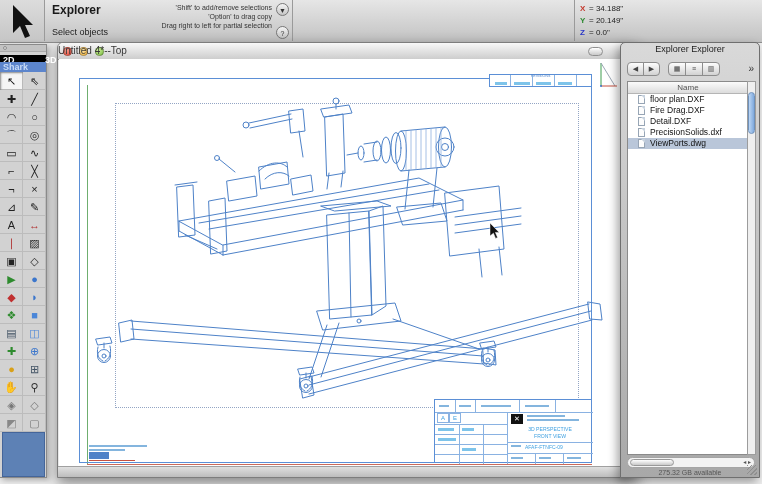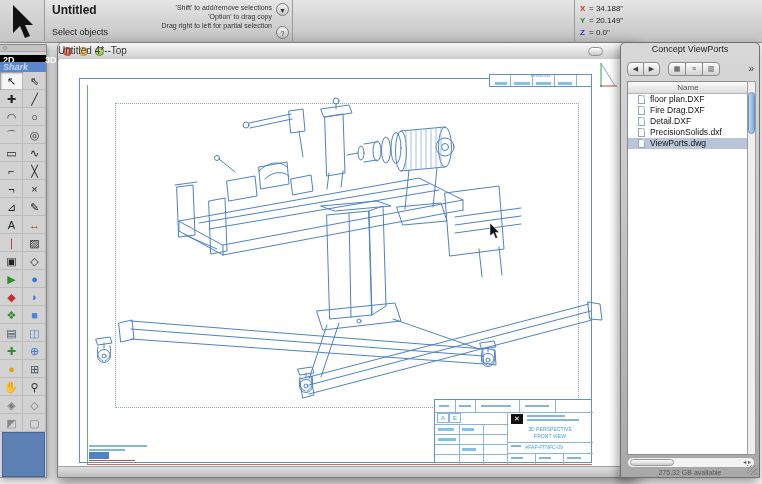--- a/index.html
+++ b/index.html
@@ -22,21 +22,21 @@
   .cx{color:#c43a2e;} .cy{color:#2f8a34;} .cz{color:#2936c8;}
   
   .palette{position:absolute;left:0;top:44px;width:47px;height:434px;background:#d2d2d2;
     border:1px solid #8a8a8a;border-left:none;box-sizing:border-box;box-shadow:2px 2px 6px rgba(0,0,0,.3);}
   .pal-head{position:absolute;left:0;top:0;width:100%;height:6px;background:#c3c3c3;border-bottom:1px solid #aaa;}
   .pal-dot{position:absolute;left:3px;top:1px;width:4px;height:4px;border-radius:50%;border:1px solid #909090;background:#dadada;box-sizing:border-box;}
   .pal-tabs{position:absolute;left:0;top:10px;width:100%;height:11px;background:#000000;color:#fff;font-size:9px;font-weight:bold;line-height:11px;text-align:right;}
   .pal-tab2d{position:absolute;left:3px;}
   .pal-tab3d{position:absolute;left:25px;margin-left:20px;}
   .pal-brand{position:absolute;left:0;top:17px;width:100%;height:10px;background:#5c85cc;
-    color:#c8dbf6;font-size:9px;font-weight:bold;font-style:italic;line-height:10px;padding-left:3px;box-sizing:border-box;}
+    color:#c8dbf6;font-size:9px;font-weight:bold;line-height:10px;padding-left:3px;box-sizing:border-box;}
   .pal-grid{position:absolute;left:0;top:27px;width:46px;display:grid;grid-template-columns:23px 23px;grid-auto-rows:18px;}
   .tool-cell{position:relative;box-shadow:inset -1px -1px 0 #bcbcbc;display:flex;align-items:center;justify-content:center;}
   .tool-cell.selected{background:#f5f5f5;box-shadow:inset 1px 1px 2px #888, inset -1px -1px 0 #bcbcbc;}
   .tool-glyph{font-size:11px;line-height:11px;color:#222;}
   .pal-footer{position:absolute;left:2px;top:387px;width:43px;height:45px;background:#5d81b5;border:1px solid #44659a;box-sizing:border-box;}
   
   .doc-window{position:absolute;left:57px;top:42px;width:581px;height:436px;
     border:1px solid #7d7d7d;border-radius:6px 6px 0 0;box-sizing:border-box;
     box-shadow:0 5px 14px rgba(0,0,0,.45);background:#e8e8e8;}
   .dw-title{position:absolute;left:0;top:0;right:0;height:16px;border-radius:5px 5px 0 0;
@@ -108,21 +108,21 @@
 
 <div class="stage">
 
   <div class="toolbar">
     <div class="tb-toolcell">
       <svg width="44" height="41">
         <polygon points="13,5 13,33 20,26 25,38 30,36 25,25 33,25" fill="#111"></polygon>
       </svg>
     </div>
     <div class="tb-div" style="left:44px"></div>
-    <div class="tb-title">Untitled</div>
+    <div class="tb-title">Explorer</div>
     <div class="tb-sub">Select objects</div>
     <div class="tb-hints">
       <div>'Shift' to add/remove selections</div>
       <div>'Option' to drag copy</div>
       <div>Drag right to left for partial selection</div>
     </div>
     <div class="tb-circle" style="top:3px">▼</div>
     <div class="tb-circle" style="top:26px">?</div>
     <div class="tb-div" style="left:292px"></div>
     <div class="tb-div" style="left:574px"></div>
@@ -484,21 +484,21 @@
         </div>
 
         <div class="tool-cell">
           <span class="tool-glyph" style="color: rgb(119, 119, 119);">▢</span>
         </div>
       </div>
     <div class="pal-footer"></div>
   </div>
 
   <div class="explorer">
-    <div class="ce-title">Concept ViewPorts</div>
+    <div class="ce-title">Explorer Explorer</div>
     <div class="ce-btn ce-back">◀</div>
     <div class="ce-btn ce-fwd">▶</div>
     <div class="ce-btn seg0">▦</div>
     <div class="ce-btn seg1">≡</div>
     <div class="ce-btn seg2">▥</div>
     <div class="ce-more">»</div>
 
     <div class="ce-list">
       <div class="ce-header">Name</div>
       <div>

